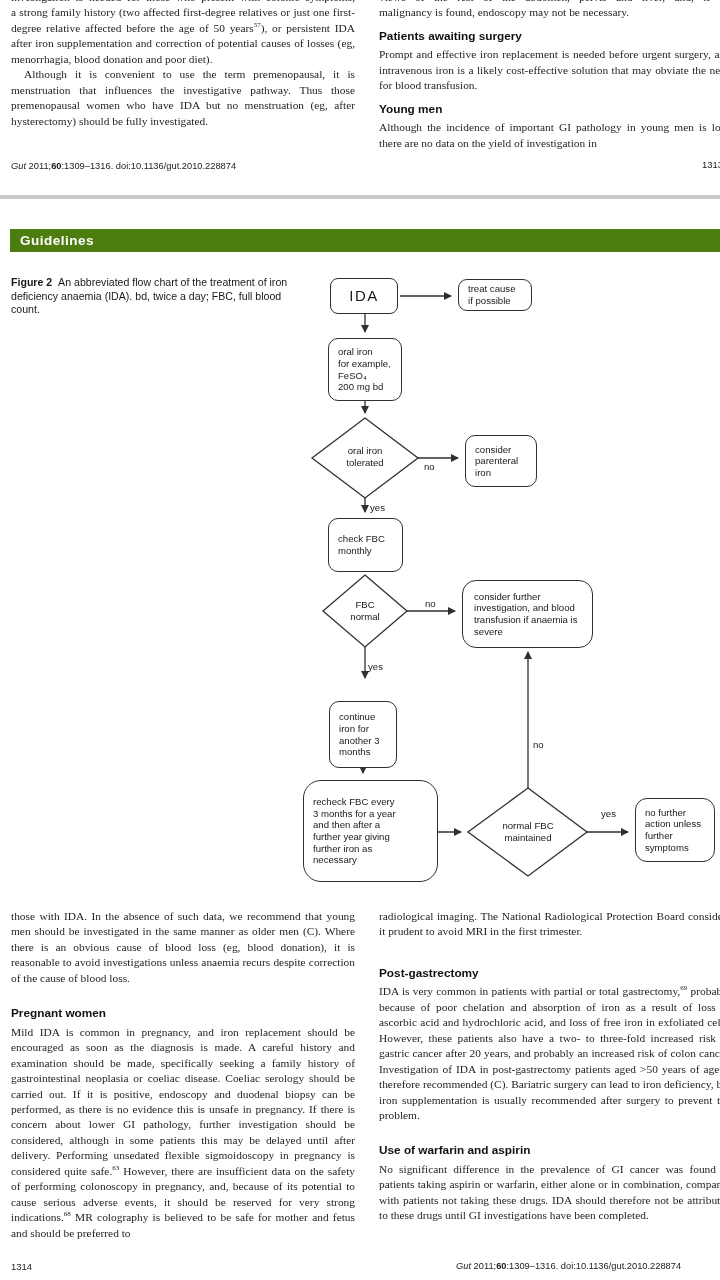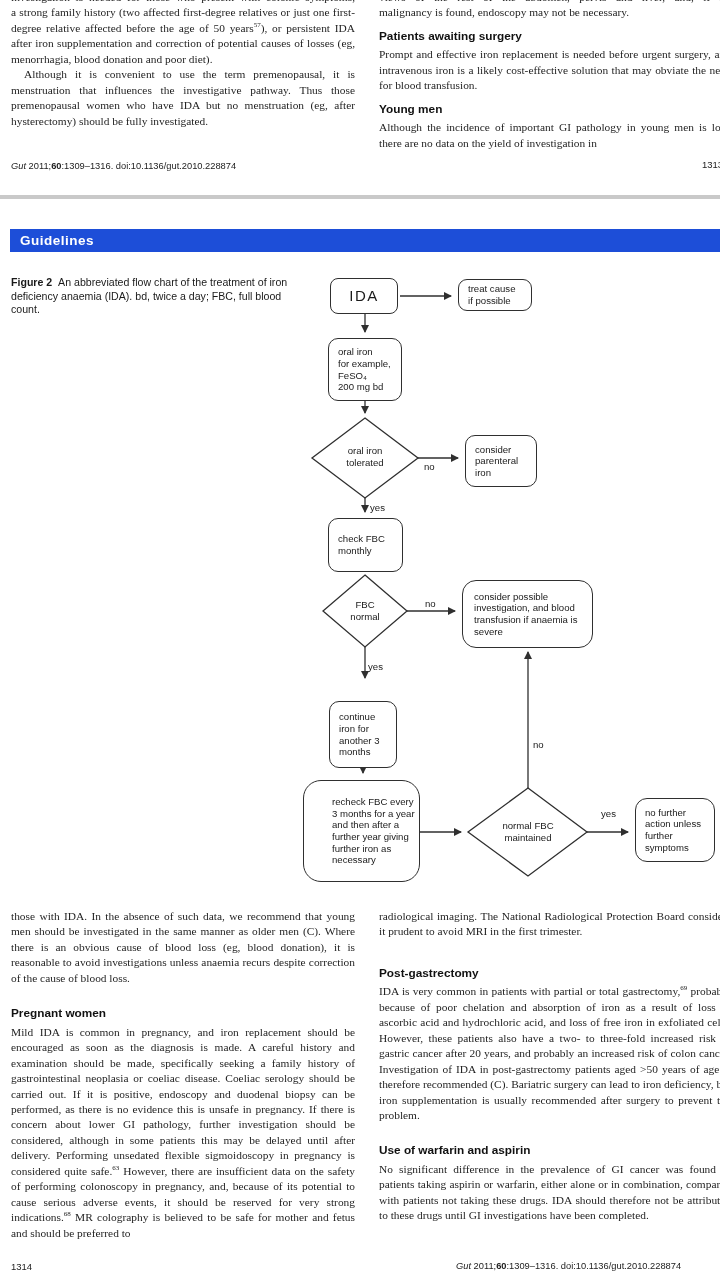--- a/index.html
+++ b/index.html
@@ -23,21 +23,21 @@
   .shead.mt20 { margin-top:20px; }
   .shead.mt26 { margin-top:26px; }
   
   .cite { position:absolute; font-family:"Liberation Sans", sans-serif; font-size:9.3px; color:#222; white-space:nowrap; }
   .cite i { font-style:italic; }
   .cite b { font-weight:bold; }
   .pgnum { position:absolute; font-family:"Liberation Sans", sans-serif; font-size:9.5px; color:#222; white-space:nowrap; }
   
   .sepband { position:absolute; left:0; top:195px; width:720px; height:4px; background:#c9c9c9; }
   .gbar {
-    position:absolute; left:10px; top:229px; width:710px; height:23px; background:#1d4ed8;
+    position:absolute; left:10px; top:229px; width:710px; height:23px; background:#4d7c0f;
     display:flex; align-items:center;
   }
   .gbar .glabel {
     font-family:"Liberation Sans", sans-serif; font-weight:bold; font-size:13.5px;
     color:#ffffff; letter-spacing:0.5px; padding-left:10px;
   }
   
   .figcap {
     position:absolute; left:11px; top:276px; width:278px;
     font-family:"Liberation Sans", sans-serif; font-size:10.6px; line-height:13.6px;
@@ -138,32 +138,32 @@
     <div class="fbox" style="left:165px; top:170px; width:72px; height:52px; border-radius:10px;">
       <span class="line">consider</span>
       <span class="line">parenteral</span>
       <span class="line">iron</span>
     </div>
     <div class="fbox" style="left:28px; top:253px; width:75px; height:54px; border-radius:10px;">
       <span class="line">check FBC</span>
       <span class="line">monthly</span>
     </div>
     <div class="fbox" style="left:162px; top:315px; width:131px; height:68px; border-radius:14px; padding-left:11px;">
-      <span class="line">consider possible</span>
+      <span class="line">consider further</span>
       <span class="line">investigation, and blood</span>
       <span class="line">transfusion if anaemia is</span>
       <span class="line">severe</span>
     </div>
     <div class="fbox" style="left:29px; top:420px; width:68px; height:67px; border-radius:10px;margin-top:16px;">
       <span class="line">continue</span>
       <span class="line">iron for</span>
       <span class="line">another 3</span>
       <span class="line">months</span>
     </div>
-    <div class="fbox" style="left:3px; top:515px; width:117px; height:102px; border-radius:18px; padding-left:28px;">
+    <div class="fbox" style="left:3px; top:515px; width:135px; height:102px; border-radius:18px; padding-left:9px;">
       <span class="line">recheck FBC every</span>
       <span class="line">3 months for a year</span>
       <span class="line">and then after a</span>
       <span class="line">further year giving</span>
       <span class="line">further iron as</span>
       <span class="line">necessary</span>
     </div>
     <div class="fbox" style="left:335px; top:533px; width:80px; height:64px; border-radius:12px;">
       <span class="line">no further</span>
       <span class="line">action unless</span>

